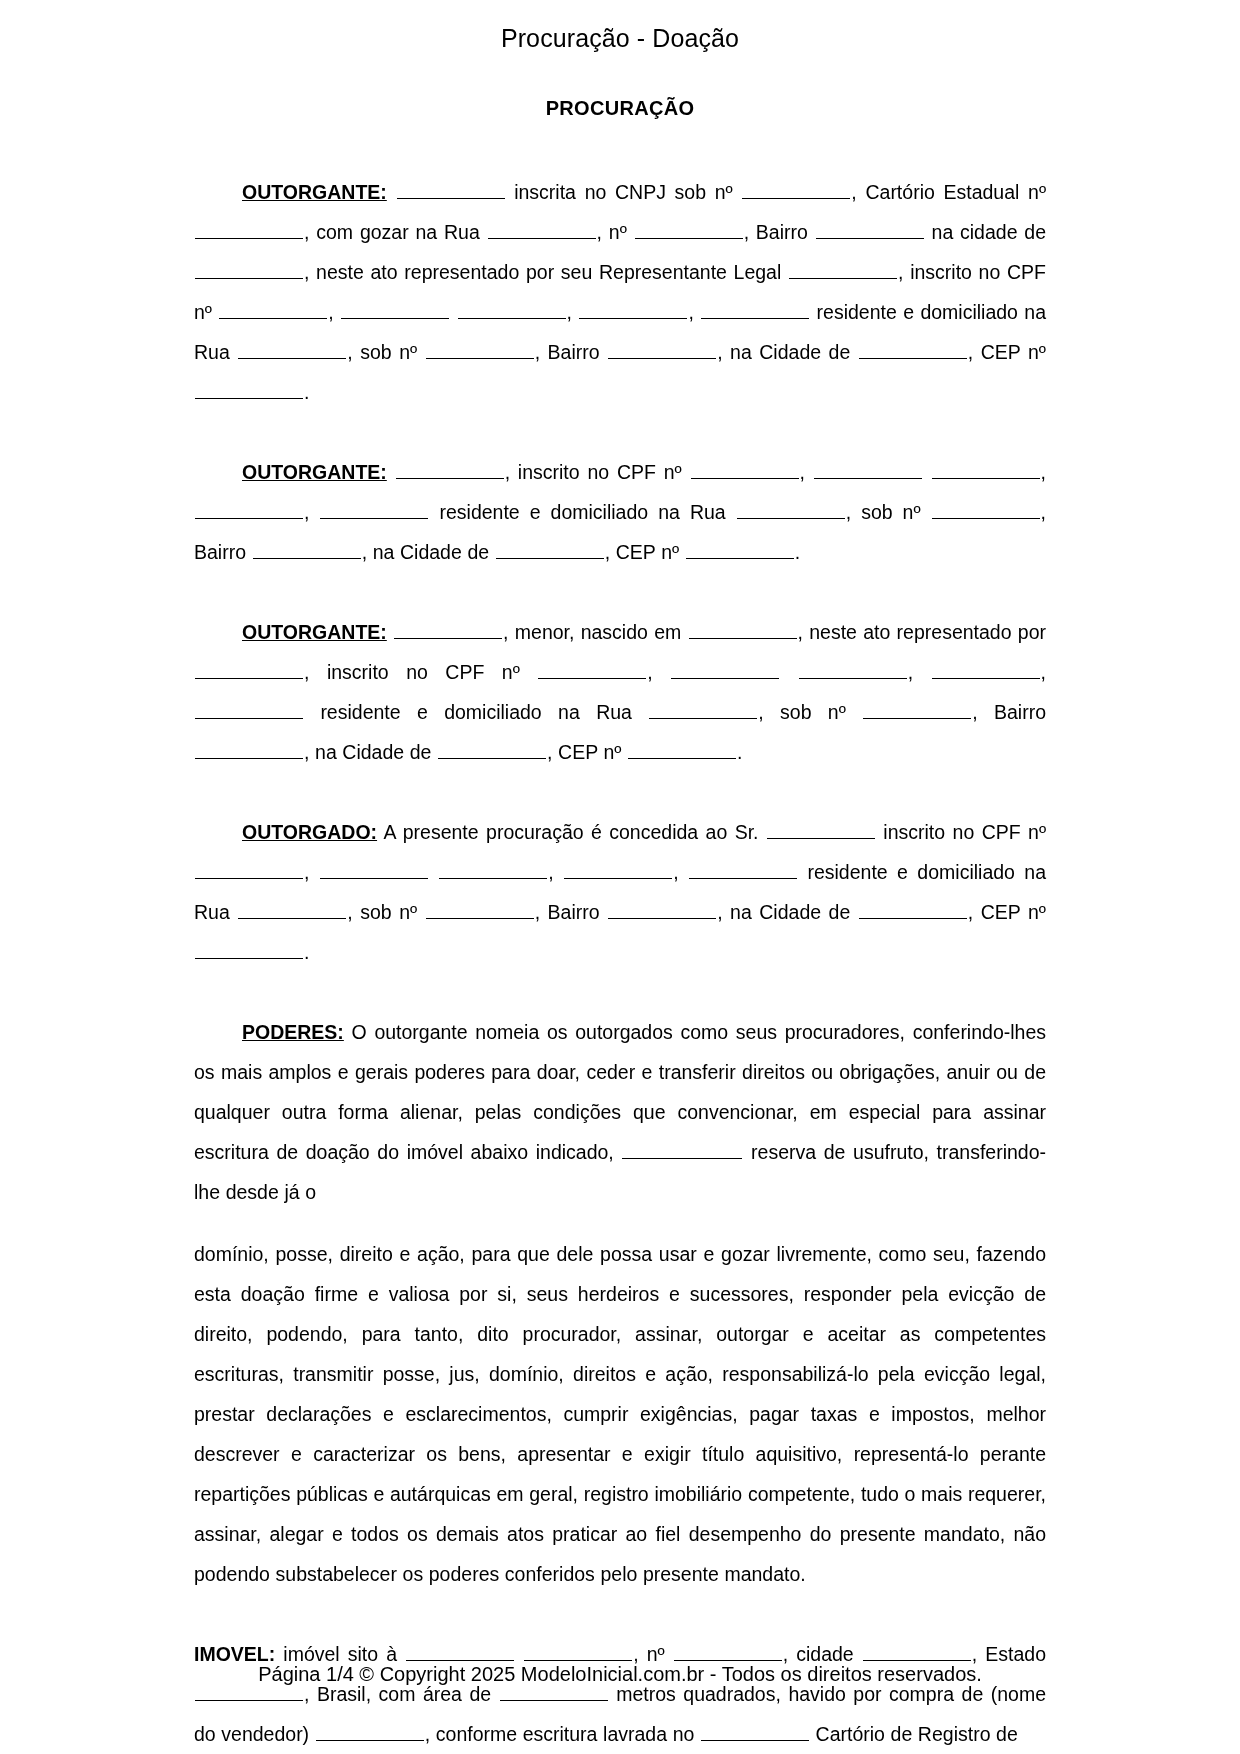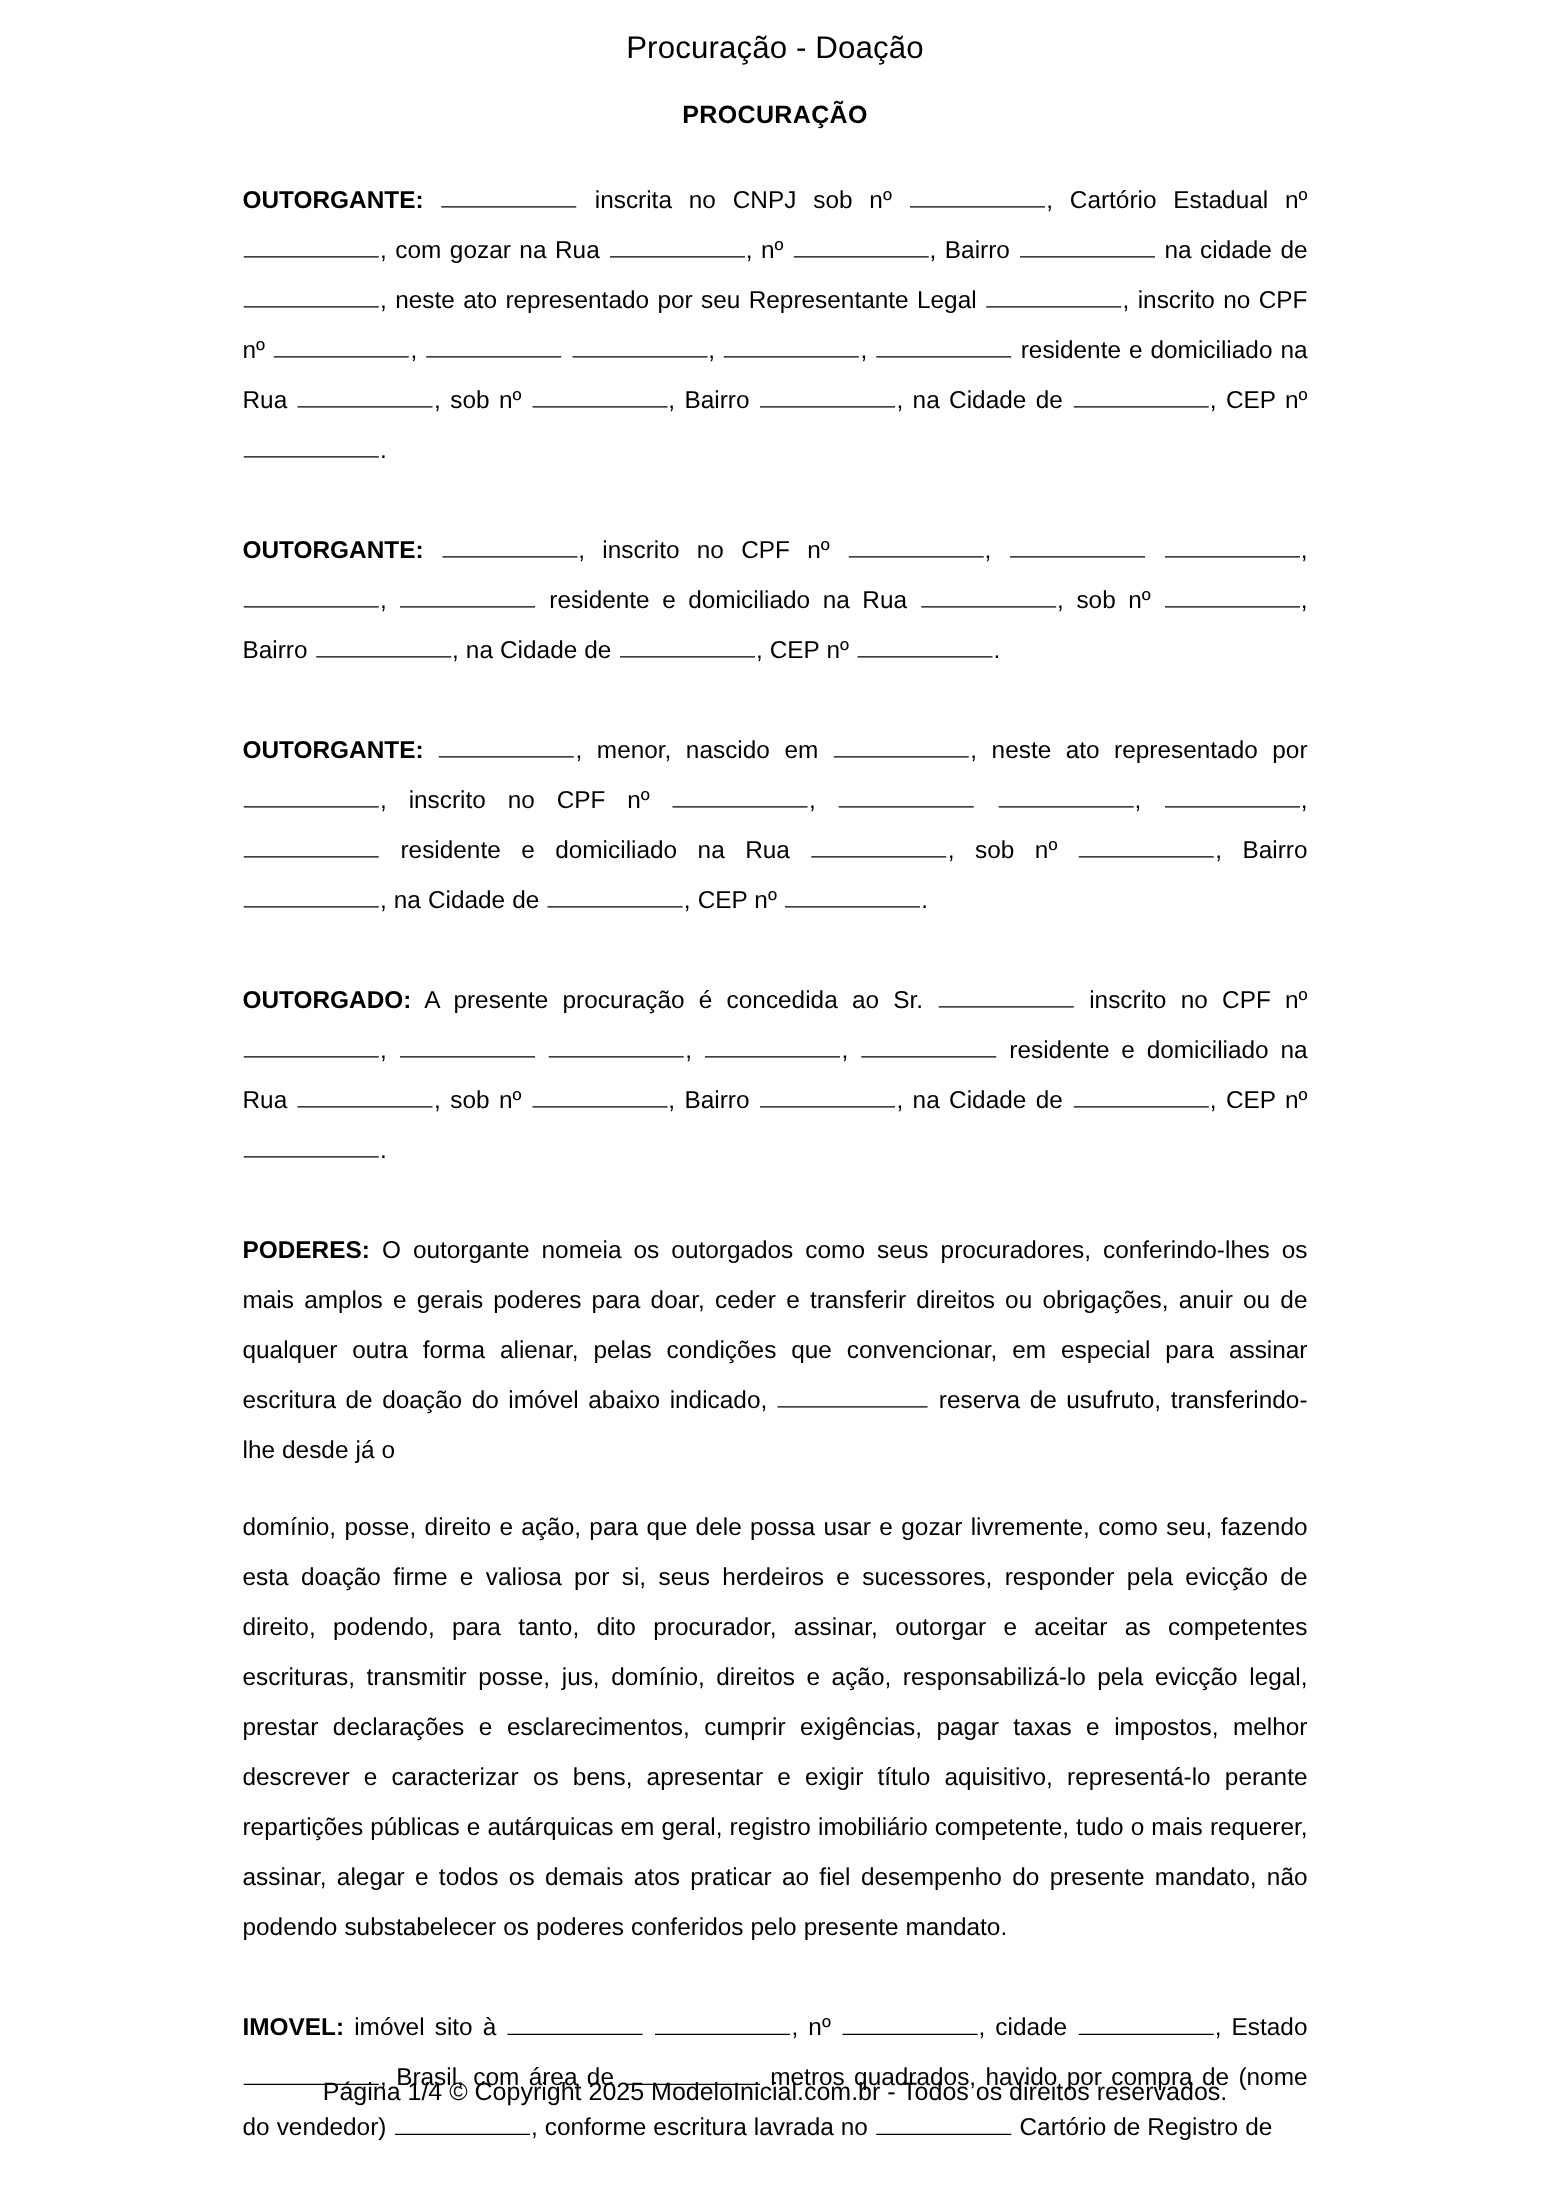--- a/index.html
+++ b/index.html
@@ -26,21 +26,21 @@
     font-size: 25px;
     font-weight: normal;
     letter-spacing: 0.1px;
     padding-top: 24px;
     margin: 0;
   }
   .doc-heading {
     text-align: center;
     font-size: 20px;
     font-weight: bold;
-    margin: 0;
+    margin: 16px;
     padding-top: 28px;
     letter-spacing: 0.3px;
   }
   .content {
     margin: 0 auto;
     width: 852px;
     padding-top: 36px;
   }
   .para {
     font-size: 19.5px;
@@ -54,20 +54,22 @@
     margin-bottom: 22px;
   }
   .para.gap-lg {
     margin-bottom: 40px;
   }
   .para:last-child {
     margin-bottom: 0;
   }
   .lbl {
     font-weight: bold;
+    text-decoration: underline;
+    margin-left: 48px;
   }
   .lbl-plain {
     font-weight: bold;
   }
   .blank {
     display: inline-block;
     width: 108px;
     border-bottom: 1.4px solid #000;
     height: 0.72em;
     vertical-align: baseline;

